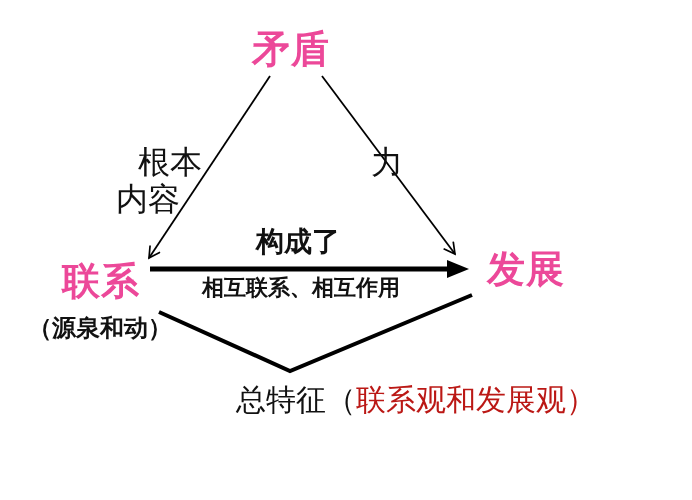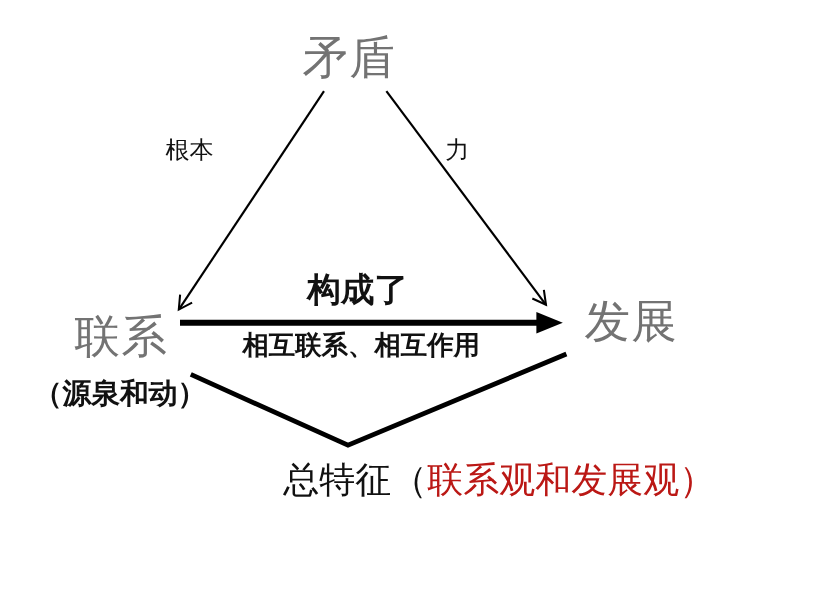--- a/index.html
+++ b/index.html
@@ -9,35 +9,36 @@
     height: 500px;
     background: #ffffff;
     overflow: hidden;
     font-family: "Liberation Sans", sans-serif;
     color: #111111;
   }
   .abs { position: absolute; white-space: nowrap; }
   #diagram-svg { position: absolute; left: 0; top: 0; width: 692px; height: 500px; }
 
   .node-red {
-    color: #737373;
-    font-weight: normal;
+    color: #ec4899;
+    font-weight: bold;
     font-size: 38px;
     line-height: 1;
     letter-spacing: 1px;
   }
   .contradiction { left: 252px; top: 30px; }
   .connection    { left: 62px;  top: 262px; }
   .development   { left: 451px; top: 250px; margin-left: 36px; }
 
   .edge-label {
     font-family: "Liberation Serif", serif;
-    font-size: 20px;
+    font-size: 32px;
     line-height: 37px;
     color: #111111;
+    margin-top: 36px;
   }
   .edge-label-left  { left: 116px; top: 108px; }
   .edge-label-left .l1 { padding-left: 22px; }
   .edge-label-right { left: 371px; top: 108px; }
 
   .constitutes {
     left: 256px; top: 223px;
     font-weight: bold; font-size: 28px;
   }
   .mutual {
@@ -75,20 +76,21 @@
 
     <line x1="150" y1="269" x2="449" y2="269" stroke-width="5" marker-end="url(#thickArrow)" stroke="#000000"></line>
 
     <polyline points="159,312 290,371 472,295" fill="none" stroke-width="4" stroke="#000000"></polyline>
   </svg>
 
   <div class="abs node-red contradiction">矛盾</div>
 
   <div class="abs edge-label edge-label-left">
     <div class="l1">根本</div>
+    <div class="l2">内容</div>
   </div>
 
   <div class="abs edge-label edge-label-right">
     <div class="l2">力</div>
   </div>
 
   <div class="abs constitutes">构成了</div>
 
   <div class="abs mutual">相互联系、相互作用</div>
 

